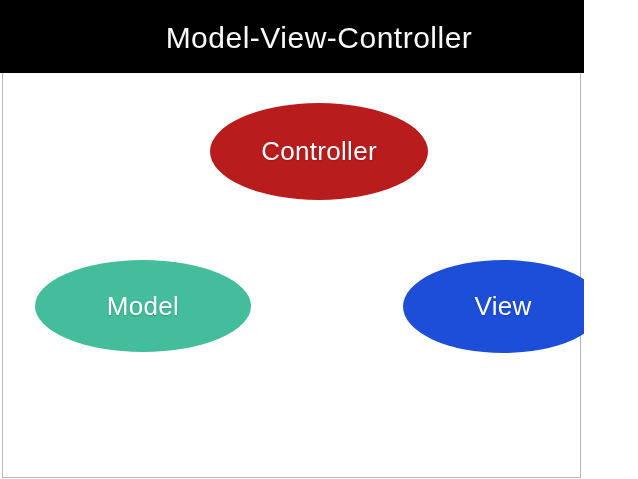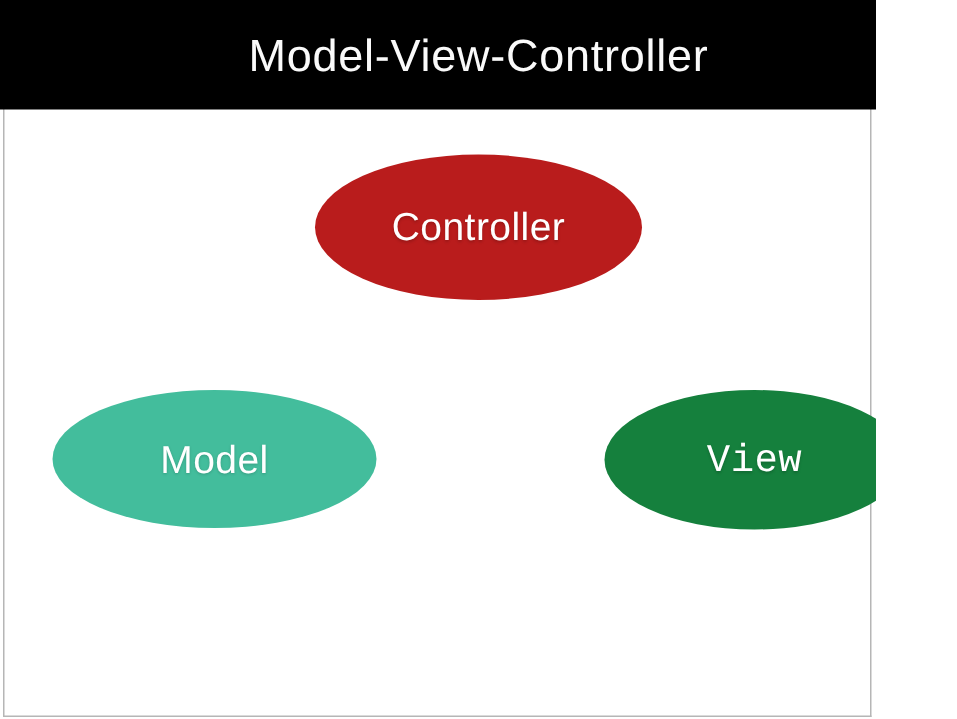--- a/index.html
+++ b/index.html
@@ -75,17 +75,17 @@
   </div>
 
   <div class="node node-controller" style="background-color: #b91c1c;">
     <span class="node-label" style="color: rgb(255, 255, 255);">Controller</span>
   </div>
 
   <div class="node node-model" style="background-color: rgb(67, 189, 156);">
     <span class="node-label" style="color: rgb(255, 255, 255);">Model</span>
   </div>
 
-  <div class="node node-view" style="background-color: #15803d; font-family: Liberation Mono, monospace;">
+  <div class="node node-view" style="background-color: #1d4ed8;">
     <span class="node-label" style="color: rgb(255, 255, 255);">View</span>
   </div>
 
 </div>
 
 </body></html>

